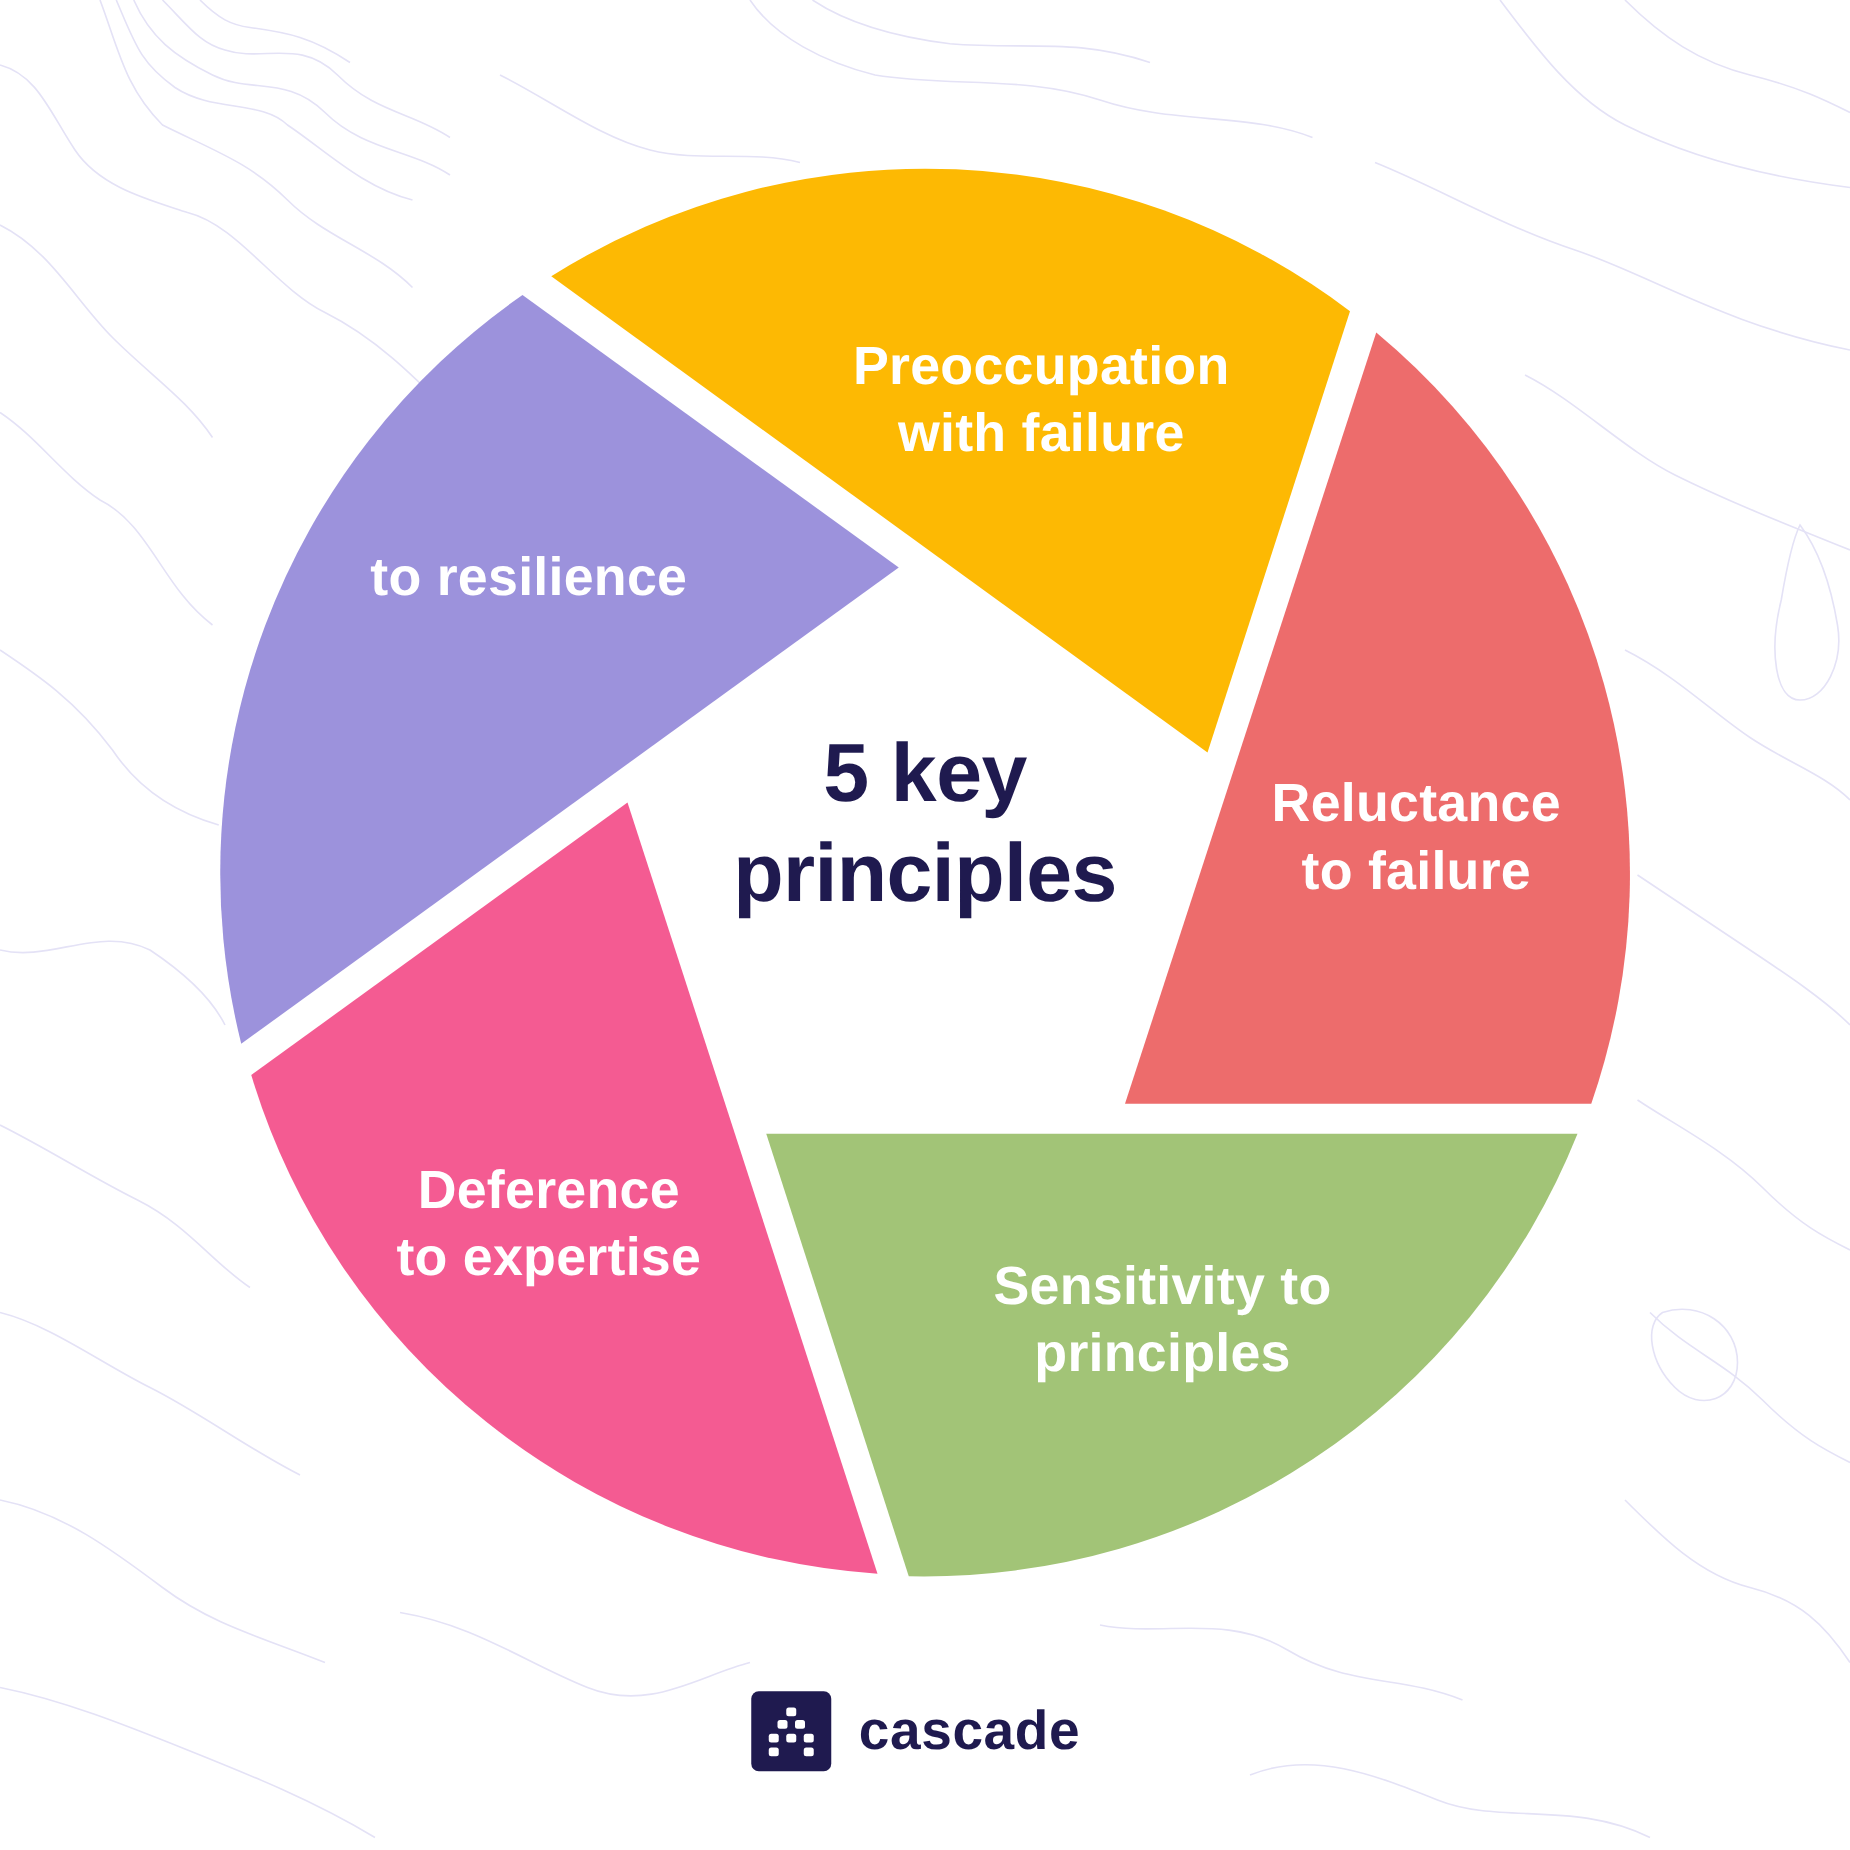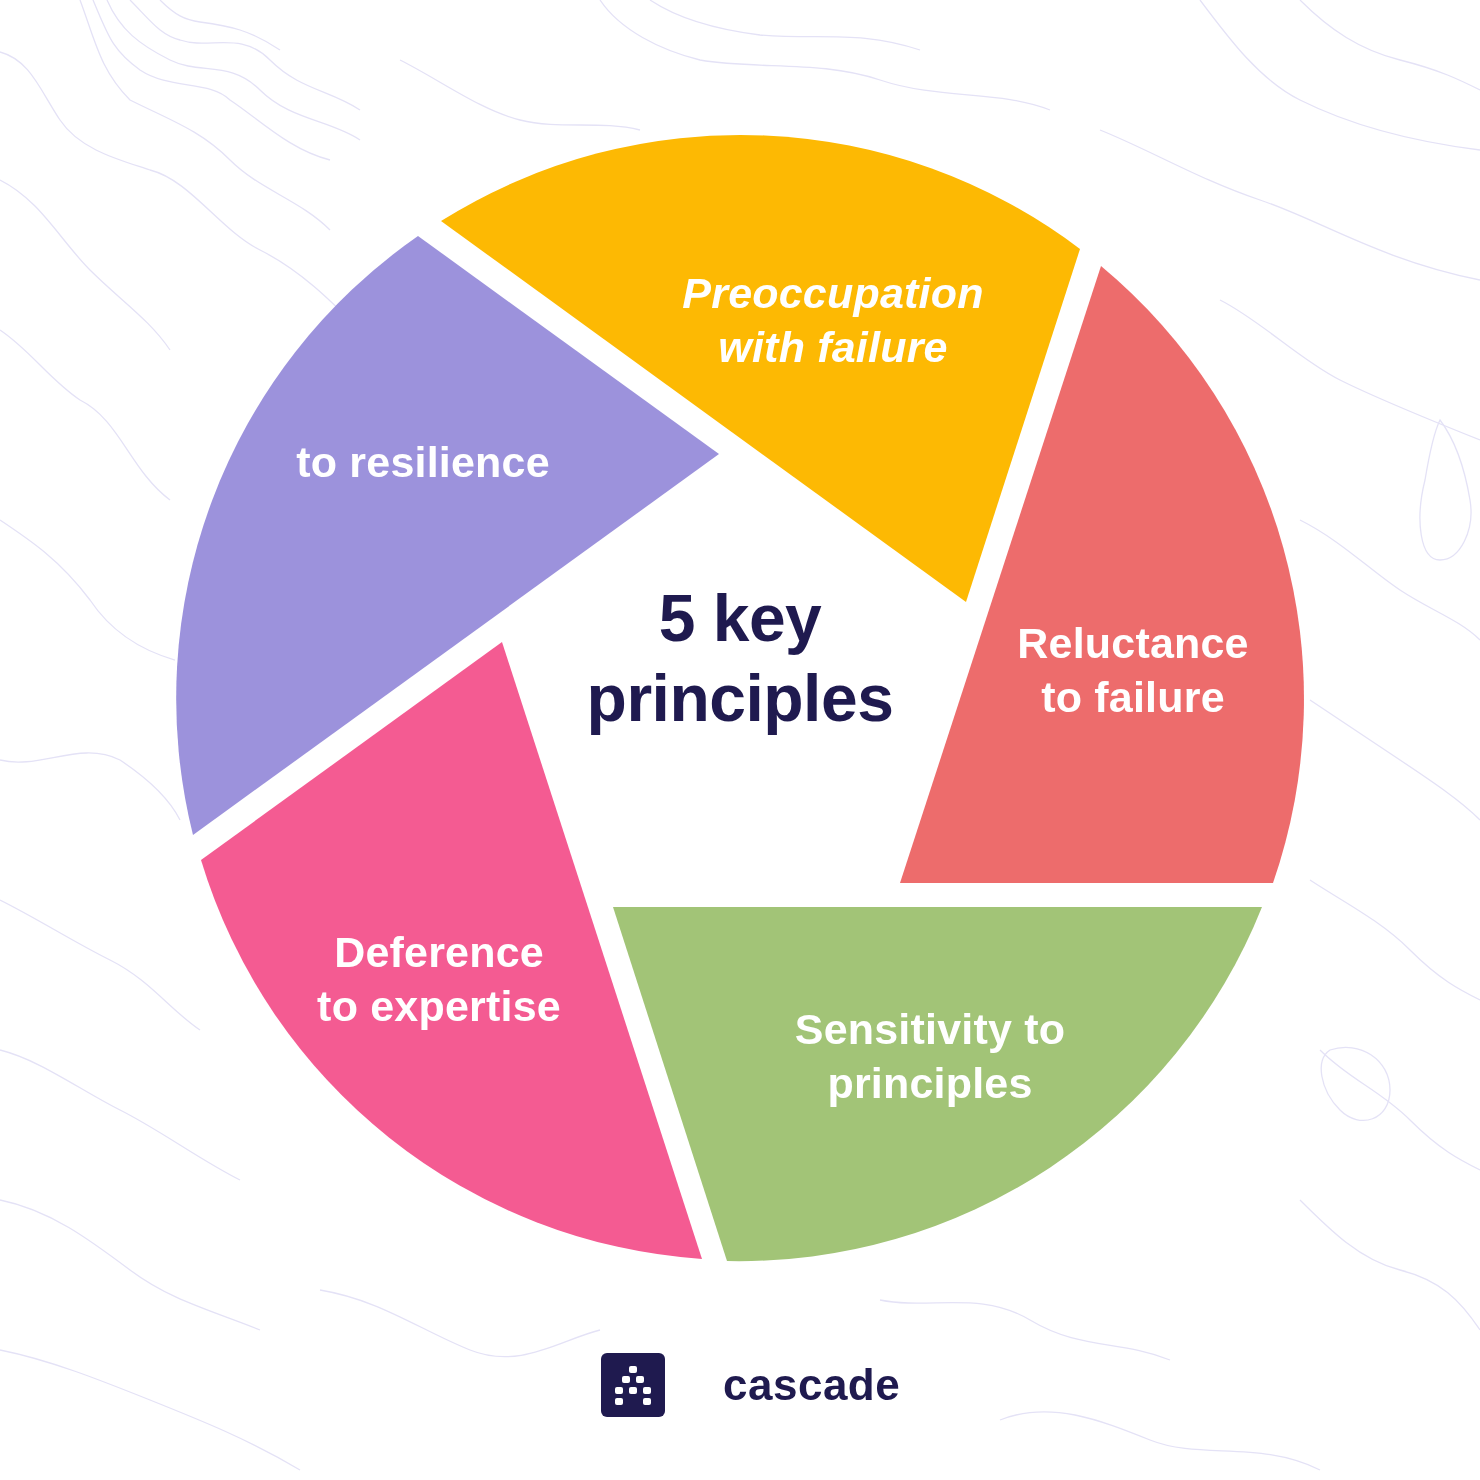--- a/index.html
+++ b/index.html
@@ -3,21 +3,21 @@
 <meta charset="utf-8">
 <style>
   html, body { margin: 0; padding: 0; }
   body { width: 1480px; height: 1480px; background: #ffffff; position: relative; overflow: hidden; font-family: "Liberation Sans", "DejaVu Sans", sans-serif; }
   .bg { position: absolute; left: 0; top: 0; width: 1480px; height: 1480px; }
   .diagram { position: absolute; left: 0; top: 0; width: 1480px; height: 1480px; }
   .label { position: absolute; color: #ffffff; font-weight: 700; font-size: 43px; line-height: 54px; text-align: center; white-space: nowrap; letter-spacing: 0.2px; }
   .label span { display: block; }
   .center-title { position: absolute; left: 540px; top: 578px; width: 400px; text-align: center; color: #1f1a4f; font-weight: 700; font-size: 66px; line-height: 80px; letter-spacing: -0.5px; }
   .center-title span { display: block; }
-  .logo { position: absolute; left: 601px; top: 1353px; display: flex; align-items: center; gap: 36px; }
+  .logo { position: absolute; left: 601px; top: 1353px; display: flex; align-items: center; }
   .logo-mark { width: 64px; height: 64px; background: #1f1a4f; border-radius: 6px; position: relative; }
   .dot { position: absolute; width: 8px; height: 7px; background: #ffffff; border-radius: 2px; }
   .logo-text { margin-left: 22px; font-size: 44px; font-weight: 700; color: #1f1a4f; letter-spacing: 0.5px; line-height: 1; }
 </style>
 </head>
 <body>
 
 <svg class="bg" viewBox="0 0 1480 1480" xmlns="http://www.w3.org/2000/svg">
   <g fill="none" stroke="#e4e2f6" stroke-width="1.3">
     <path d="M0,52 C30,60 40,90 60,120 C80,150 120,160 150,170 C190,180 220,230 260,250 C300,270 330,300 360,330"></path>
@@ -55,21 +55,21 @@
 </svg>
 
 <svg class="diagram" viewBox="0 0 1480 1480" xmlns="http://www.w3.org/2000/svg">
   <path fill="#fdb903" d="M441,221 A563,563 0 0 1 1080,249 L966,602 Z"></path>
   <path fill="#ed6c6c" d="M1101,266 A563,563 0 0 1 1273,883 L900,883 Z"></path>
   <path fill="#a2c477" d="M1262,907 A563,563 0 0 1 727,1261 L613,907 Z"></path>
   <path fill="#f45b92" d="M702,1259 A563,563 0 0 1 201,860 L502,642 Z"></path>
   <path fill="#9c92dc" d="M193,835 A563,563 0 0 1 418,236 L719,454 Z"></path>
 </svg>
 
-<div class="label" style="left:633px; top:266px; width:400px;font-style:italic;">
+<div class="label" style="left:633px; top:266px; width:400px;">
   <span>Preoccupation</span>
   <span>with failure</span>
 </div>
 
 <div class="label" style="left:983px; top:616px; width:300px;">
   <span>Reluctance</span>
   <span>to failure</span>
 </div>
 
 <div class="label" style="left:780px; top:1002px; width:300px;">

